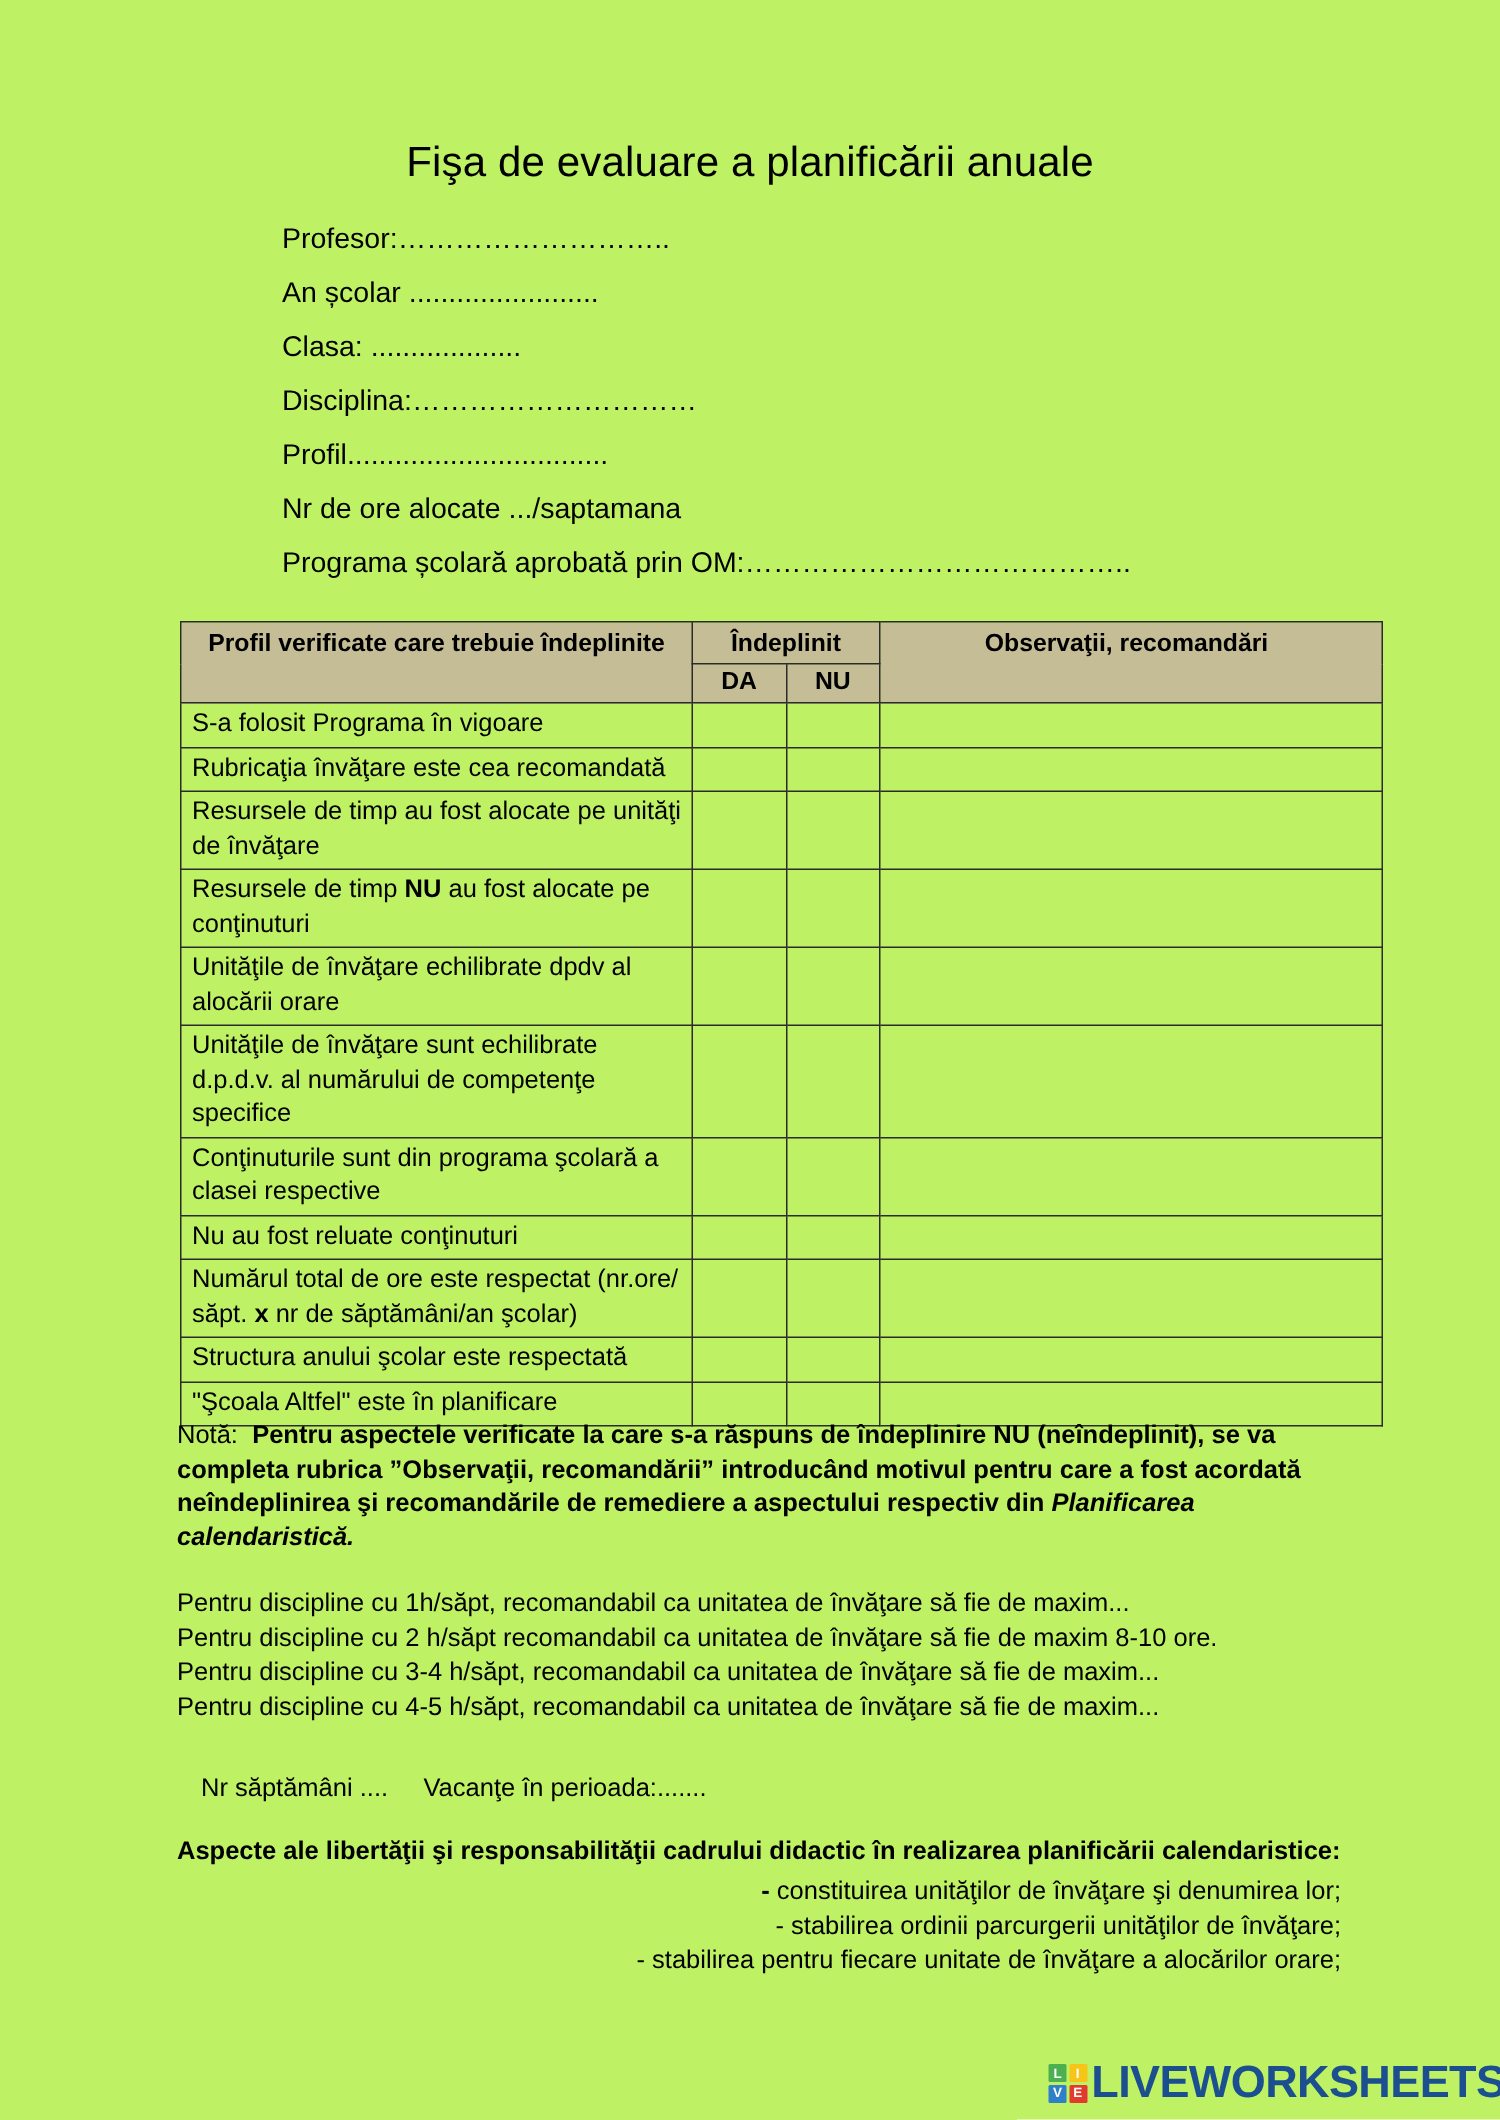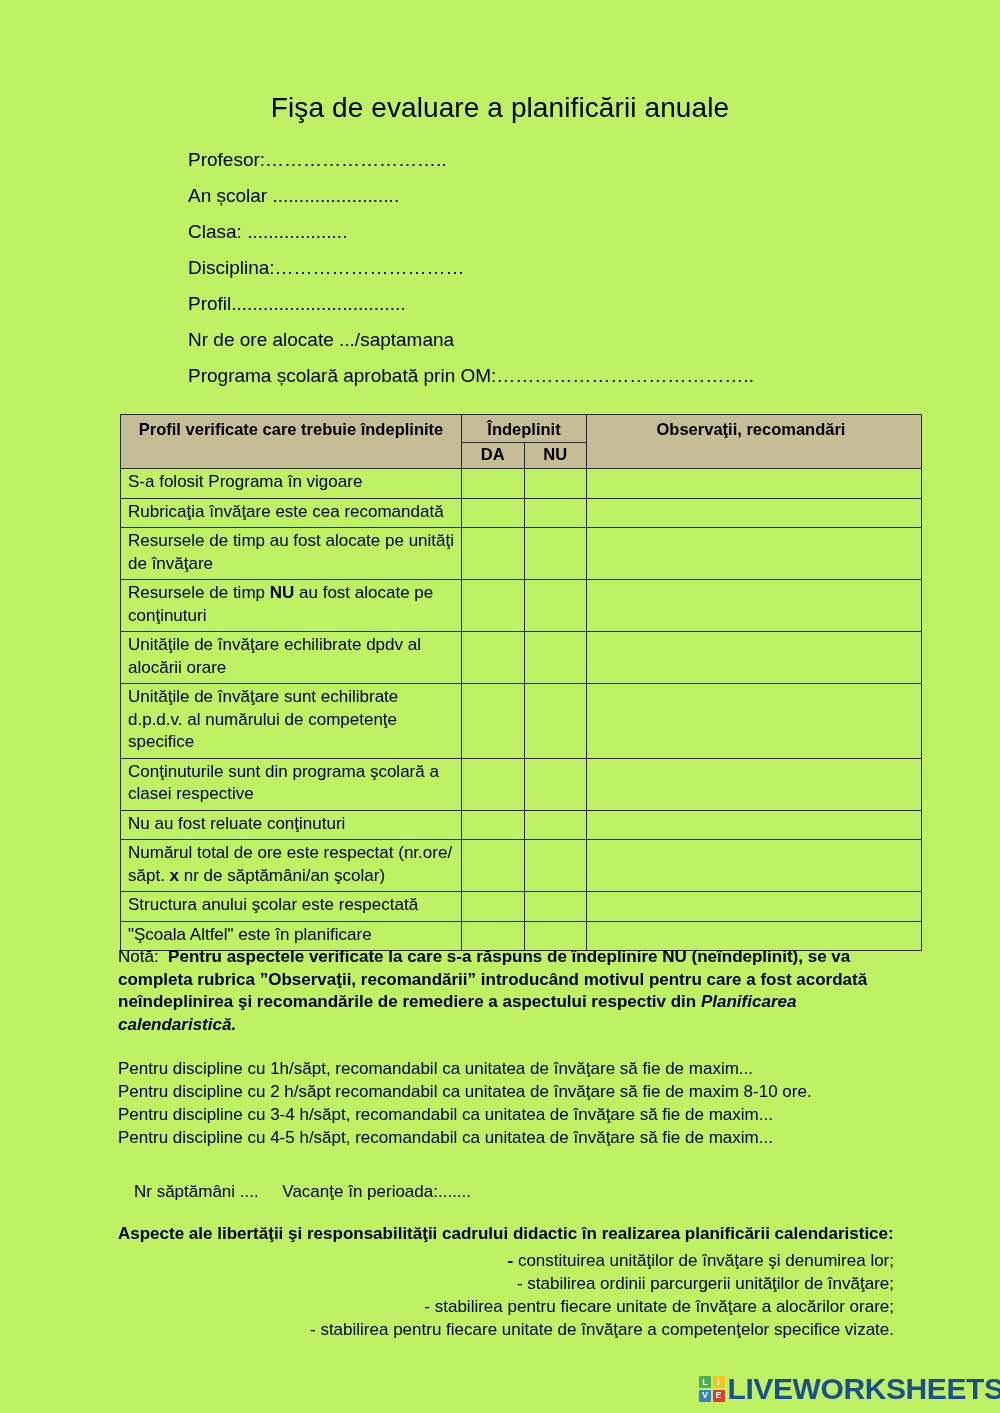--- a/index.html
+++ b/index.html
@@ -290,21 +290,20 @@
   </div>
 
   <div class="weeks-line">Nr săptămâni ....     Vacanţe în perioada:.......</div>
 
   <div class="freedom-block">
     <div class="freedom-heading">Aspecte ale libertăţii şi responsabilităţii cadrului didactic în realizarea planificării calendaristice:</div>
     <ul class="freedom-list">
       <li class="freedom-item first"><span class="bullet-bold">-</span><span> constituirea unităţilor de învăţare şi denumirea lor;</span></li>
       <li class="freedom-item"><span>-</span><span> stabilirea ordinii parcurgerii unităţilor de învăţare;</span></li>
       <li class="freedom-item"><span>-</span><span> stabilirea pentru fiecare unitate de învăţare a alocărilor orare;</span></li>
-      <li class="freedom-item"><span>-</span><span> stabilirea pentru fiecare unitate de învăţare a competenţelor specifice vizate.</span></li>
     </ul>
   </div>
 
   <div class="lws-logo">
     <div class="lws-tiles">
       <span class="lws-tile t-l">L</span>
       <span class="lws-tile t-i">I</span>
       <span class="lws-tile t-v">V</span>
       <span class="lws-tile t-e">E</span>
     </div>

